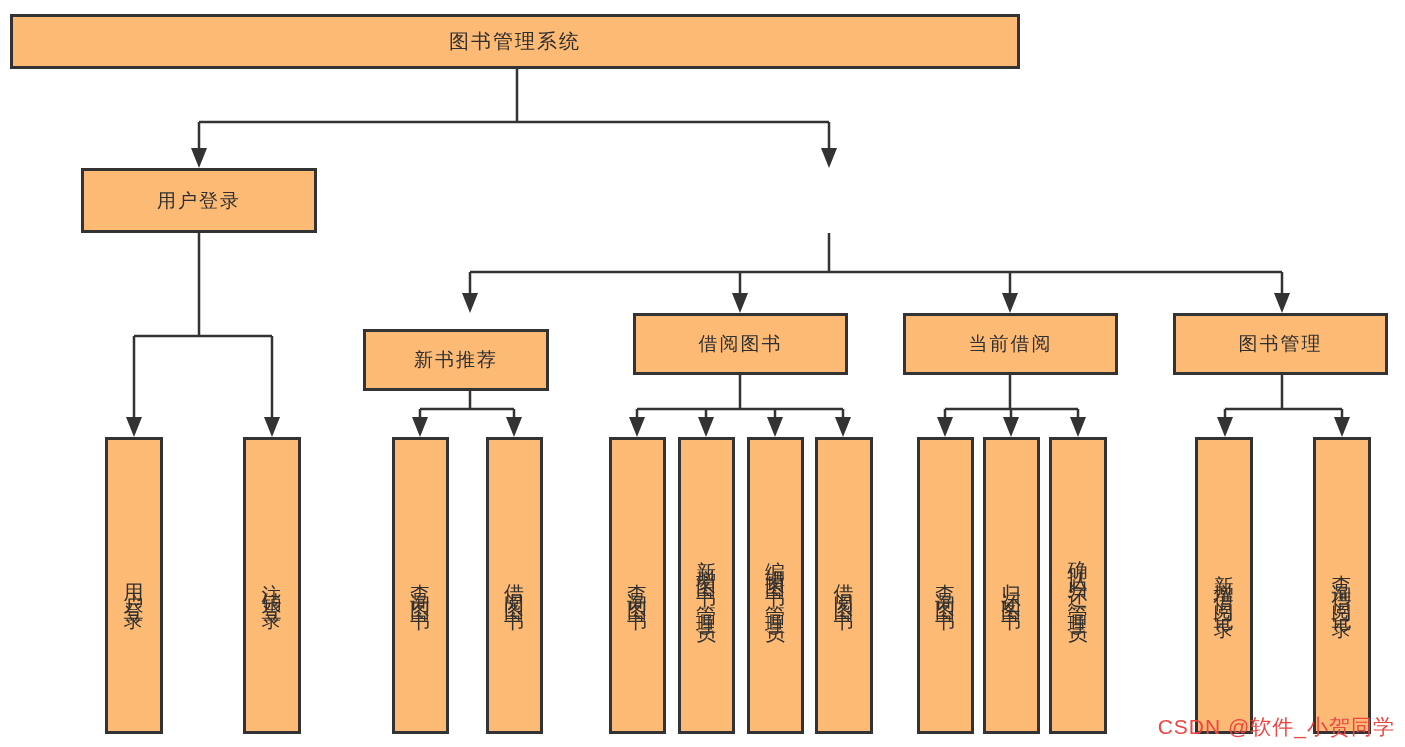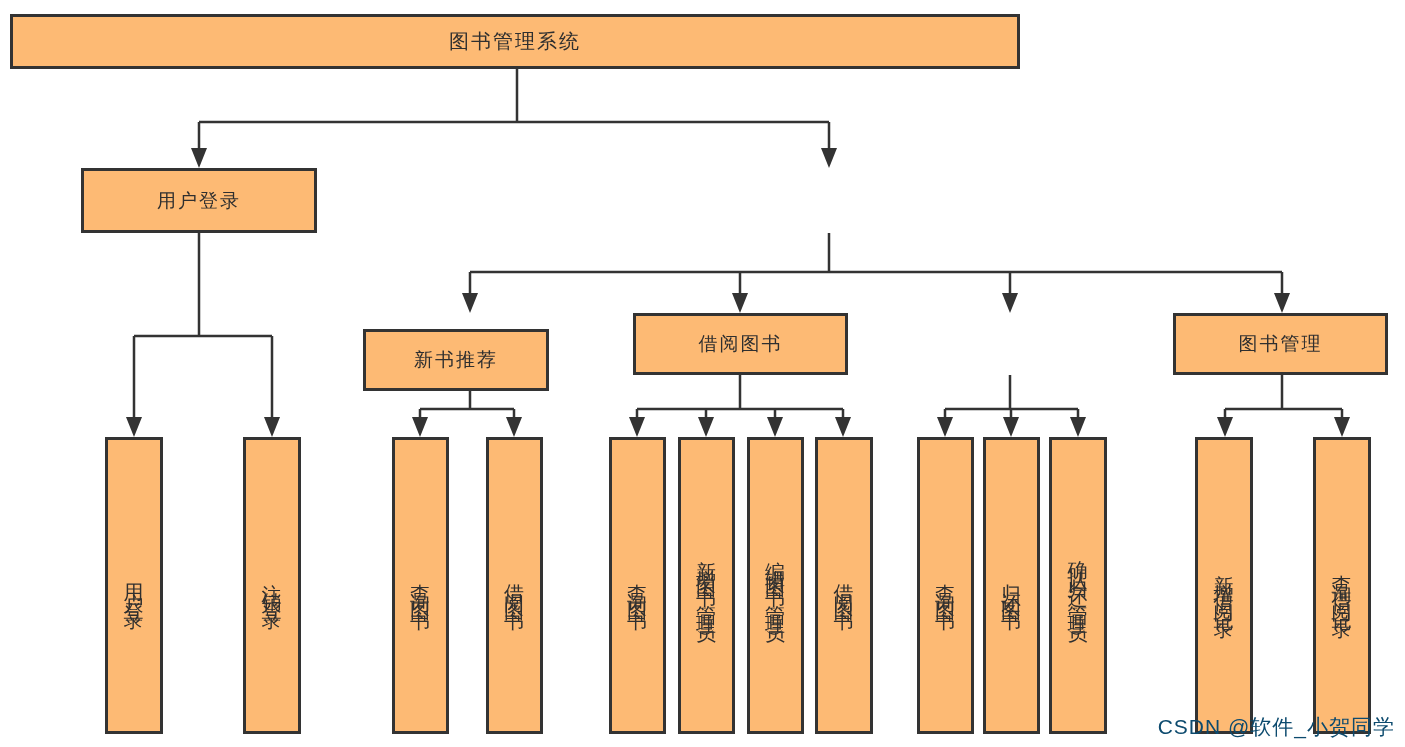--- a/index.html
+++ b/index.html
@@ -32,21 +32,21 @@
     letter-spacing:9px;
     line-height:1;
     padding:6px 0;
   }
   .watermark{
     position:absolute;
     right:10px;
     bottom:6px;
     font-size:21px;
     letter-spacing:1px;
-    color:#0c4a6e;
+    color:#ef4444;
     z-index:2;
     white-space:nowrap;
   }
 </style>
 </head>
 <body>
 
 <div class="stage">
 
   <svg class="wires" width="1405" height="747" viewBox="0 0 1405 747">
@@ -81,20 +81,21 @@
       <polygon points="1334,417 1350,417 1342,437"></polygon>
     </g>
   </svg>
 
   <div class="box h root" style="left:10px;top:14px;width:1010px;height:55px">图书管理系统</div>
 
   <div class="box h" style="left:81px;top:168px;width:236px;height:65px">用户登录</div>
 
   <div class="box h" style="left:363px;top:329px;width:186px;height:62px">新书推荐</div>
   <div class="box h" style="left:633px;top:313px;width:215px;height:62px">借阅图书</div>
+  <div class="box h" style="left:903px;top:313px;width:215px;height:62px">当前借阅</div>
   <div class="box h" style="left:1173px;top:313px;width:215px;height:62px">图书管理</div>
 
   <div class="box v" style="left:105px;top:437px;width:58px;height:297px">用户登录</div>
   <div class="box v" style="left:243px;top:437px;width:58px;height:297px">注销登录</div>
 
   <div class="box v" style="left:392px;top:437px;width:57px;height:297px">查询图书</div>
   <div class="box v" style="left:486px;top:437px;width:57px;height:297px">借阅图书</div>
 
   <div class="box v" style="left:609px;top:437px;width:57px;height:297px">查询图书</div>
   <div class="box v" style="left:678px;top:437px;width:57px;height:297px">新增图书（管理员）</div>

